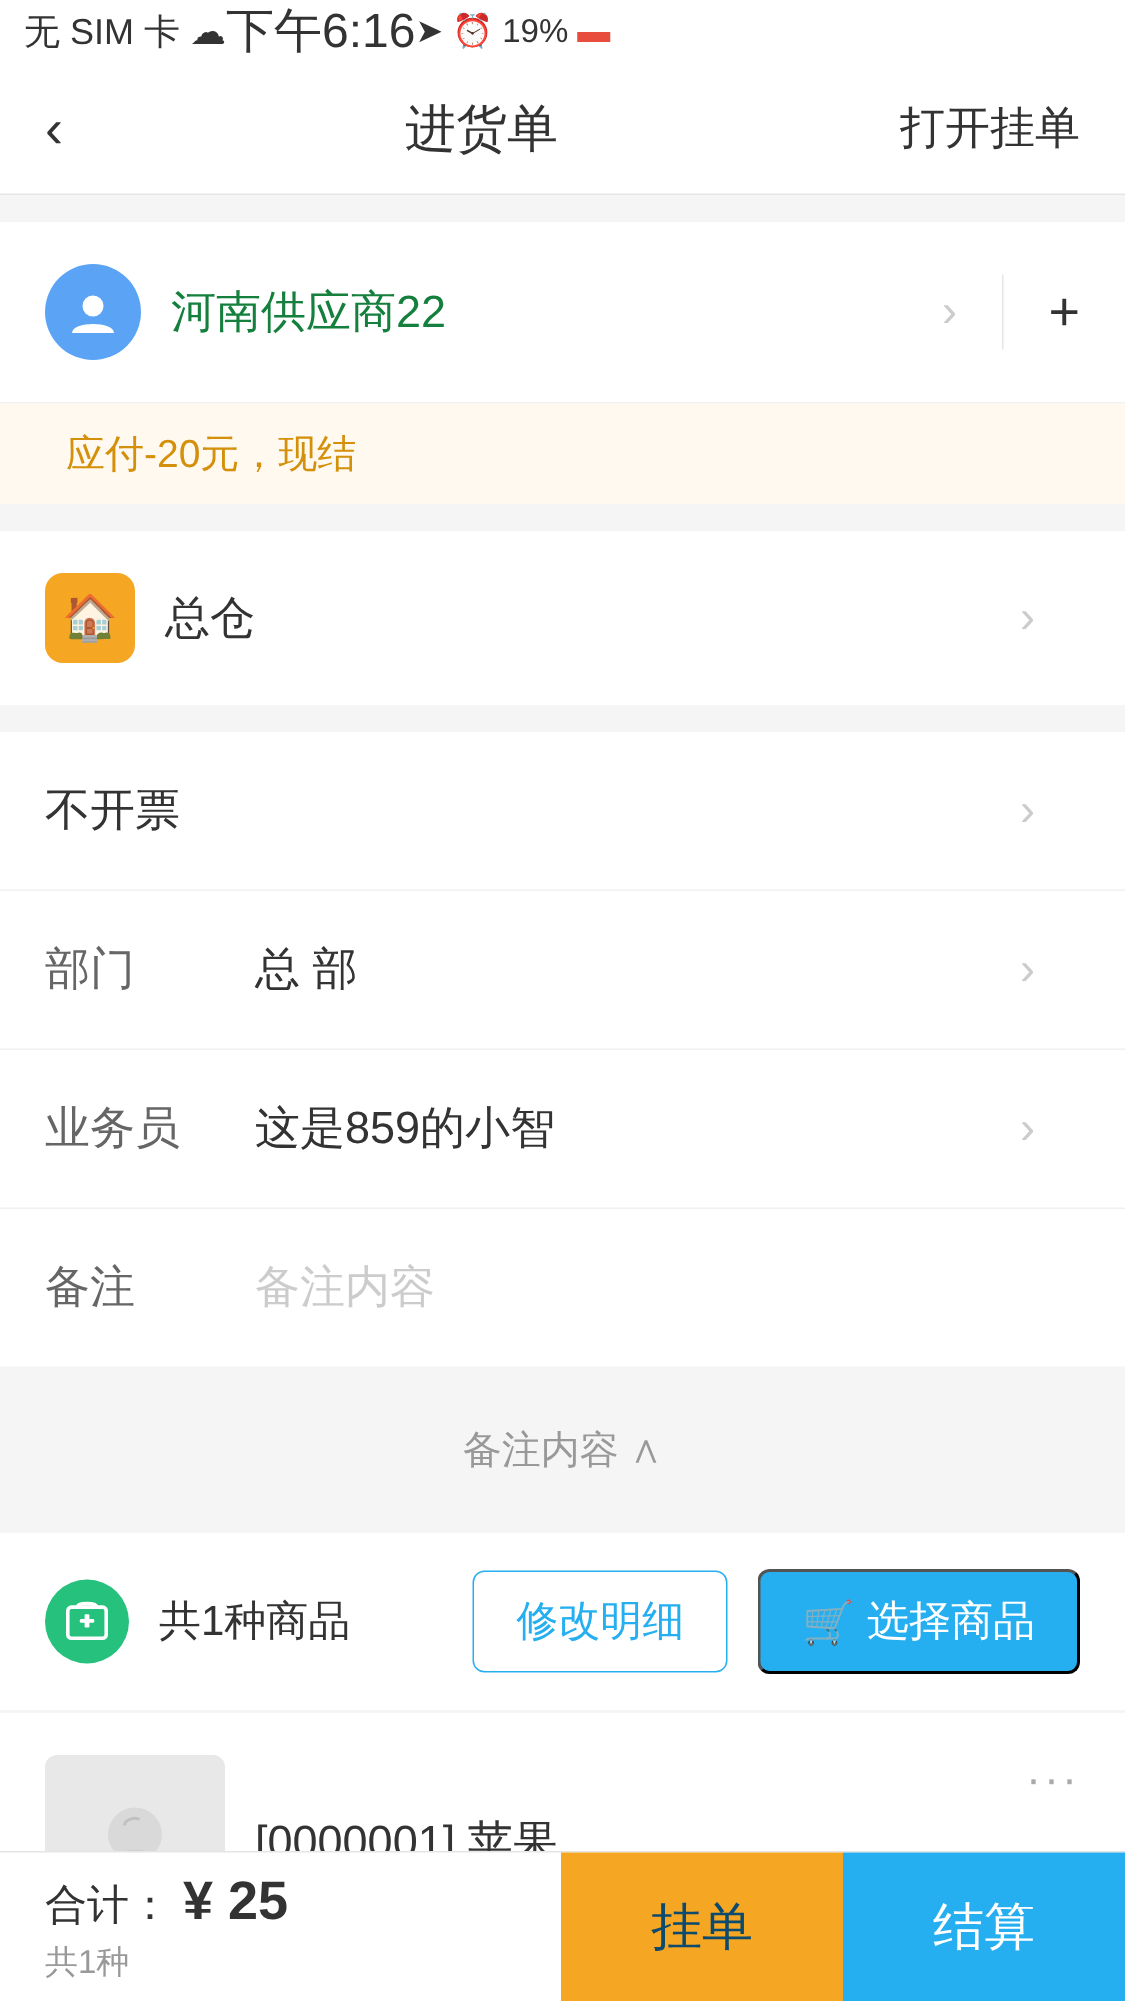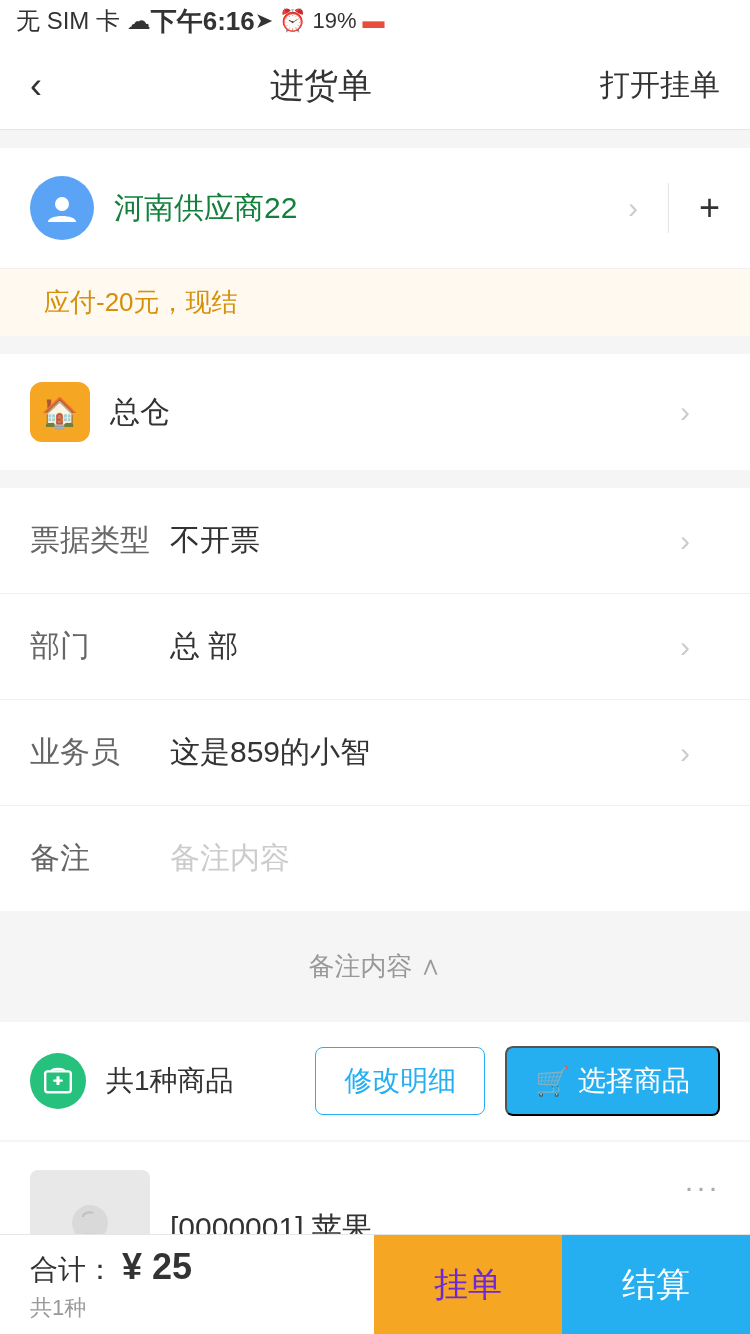--- a/index.html
+++ b/index.html
@@ -17,21 +17,21 @@
     .status-bar {
       background: #fff;
       height: 42px;
       display: flex;
       align-items: center;
       justify-content: flex-start;
       padding: 0 16px;
       font-size: 24px;
     }
     .status-left { display: flex; align-items: center; gap: 8px; }
-    .status-center { font-weight: 700; font-size: 26px; }
+    .status-center { font-weight: 400; font-size: 32px; }
     .status-right { display: flex; align-items: center; gap: 6px; font-size: 22px; }
 
     
     .nav-bar {
       background: #fff;
       height: 88px;
       display: flex;
       align-items: center;
       justify-content: space-between;
       padding: 0 30px;
@@ -279,21 +279,21 @@
     }
     .footer-count {
       font-size: 22px;
       color: #999;
       margin-top: 4px;
     }
     .btn-footer-orange {
       width: 188px;
       height: 100px;
       background: #f5a623;
-      color: #6d28d9;
+      color: #0c4a6e;
       font-size: 34px;
       display: flex;
       align-items: center;
       justify-content: center;
       cursor: pointer;
     }
     .btn-footer-blue {
       width: 188px;
       height: 100px;
       background: #26aff0;
@@ -352,21 +352,20 @@
   <div class="warehouse-row">
     <div class="warehouse-icon">🏠</div>
     <div class="warehouse-name">总仓</div>
     <div class="chevron-icon">›</div>
   </div>
 </div>
 
 <div class="form-card">
 
   <div class="form-row">
-    <div class="form-label">票据类型</div>
     <div class="form-value">不开票</div>
     <div class="chevron-icon">›</div>
   </div>
 
   <div class="form-row">
     <div class="form-label">部门</div>
     <div class="form-value">总 部</div>
     <div class="chevron-icon">›</div>
   </div>
 

